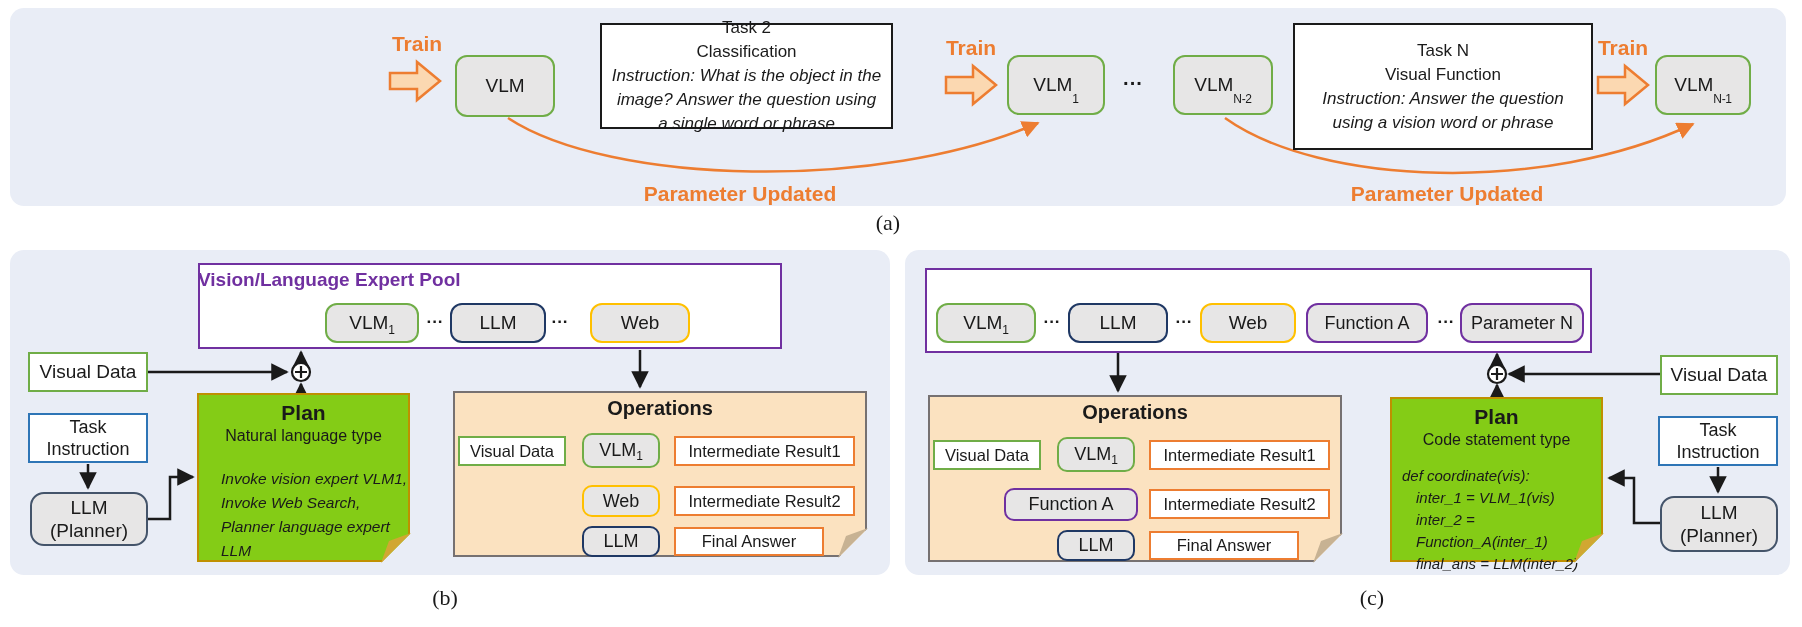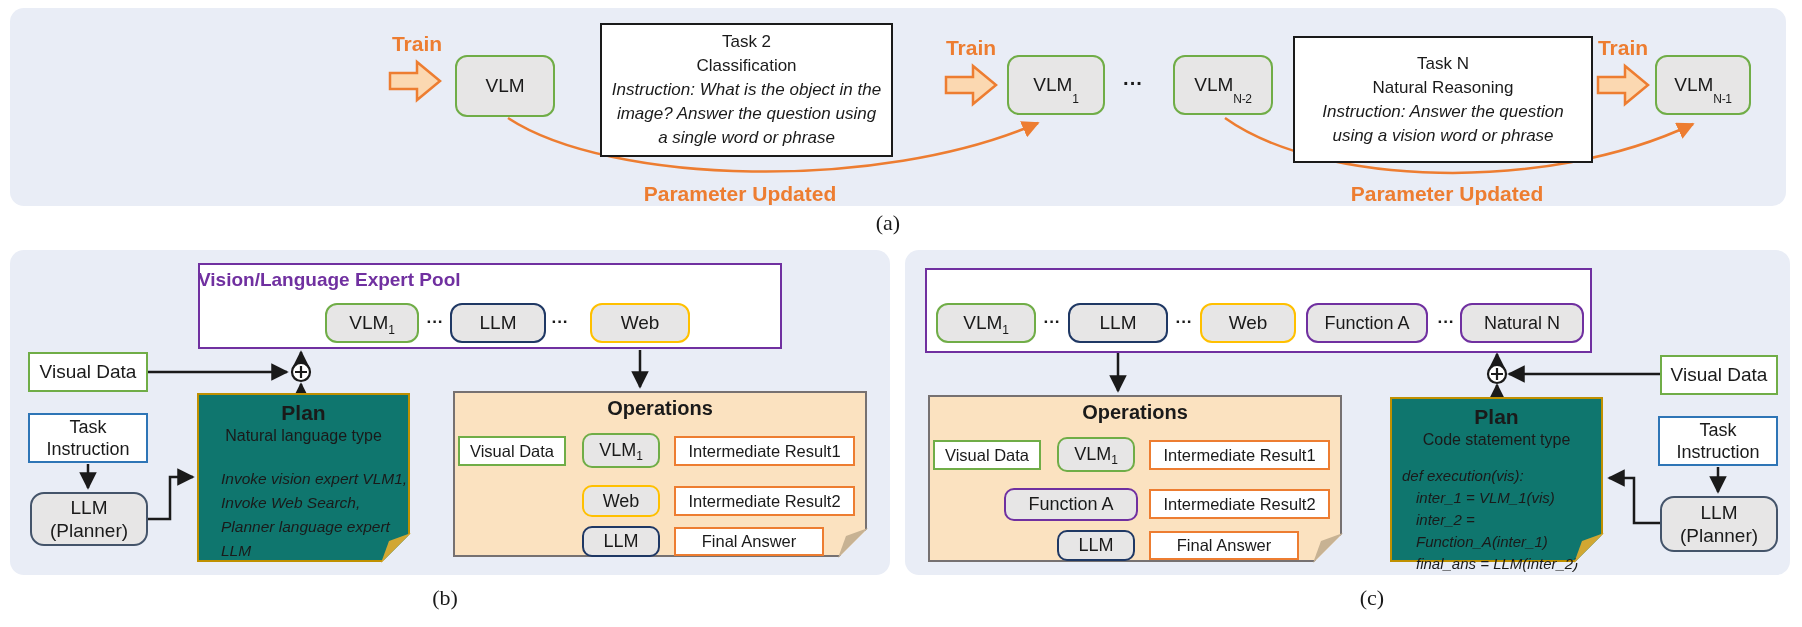--- a/index.html
+++ b/index.html
@@ -23,21 +23,21 @@
   .sub{font-size:12px;align-self:flex-end;margin-bottom:7px;letter-spacing:-.3px;}
   .sub:empty{display:none;}
   .dots{position:absolute;font-weight:700;font-size:20px;text-align:center;}
   .train{position:absolute;color:#ED7D31;font-weight:600;font-size:21px;text-align:center;}
   .pu{position:absolute;color:#ED7D31;font-weight:600;font-size:21px;text-align:center;}
   .cap{position:absolute;font-family:"Liberation Serif",serif;font-size:22px;text-align:center;}
   .pool{position:absolute;background:#fff;border:2px solid #7030A0;box-sizing:border-box;}
   .pool-title{position:absolute;color:#7030A0;font-weight:600;font-size:19px;text-align:left;}
   .white-box{background:#fff;display:flex;flex-direction:column;align-items:center;justify-content:center;
              text-align:center;font-size:18px;line-height:22px;}
-  .note{position:absolute;background:#0f766e;border:2.5px solid #BF9000;box-sizing:border-box;}
+  .note{position:absolute;background:#84cc16;border:2.5px solid #BF9000;box-sizing:border-box;}
   .note-title{font-weight:700;font-size:21px;text-align:center;margin-top:6px;}
   .note-sub{font-size:16px;text-align:center;margin-top:2px;}
   .note-lines{font-style:italic;font-size:15.5px;line-height:24px;padding-left:22px;}
   .code-lines{font-style:italic;font-size:15px;line-height:22px;padding-left:10px;}
   .code-lines .indent{padding-left:14px;}
   .ops{position:absolute;background:#FBE2C0;border:2.5px solid #767171;box-sizing:border-box;}
   .ops-title{font-weight:700;font-size:20px;text-align:center;margin-top:4px;}
   .opbox{display:flex;align-items:center;justify-content:center;font-size:16.5px;background:#fff;}
   .opchip{background:#E7E6E6;border-radius:10px;display:flex;align-items:center;justify-content:center;font-size:18px;}
   .fold{position:absolute;right:-2.5px;bottom:-2.5px;}
@@ -115,40 +115,40 @@
   </svg>
 
   <div class="layer">
 
 
     <div class="train" style="left:386px;top:32px;width:62px;">Train</div>
     <div class="chip b-green abs" style="left:455px;top:55px;width:100px;height:62px;">
       <span>VLM</span>
     </div>
 
-    <div class="card abs" style="left:600px;top:23px;width:293px;height:134px;padding:0 8px;">
+    <div class="card abs" style="left:600px;top:23px;width:293px;height:106px;padding:0 8px;">
       <div>Task 2</div>
       <div>Classification</div>
       <div class="instr">Instruction: What is the object in the image? Answer the question using a single word or phrase</div>
     </div>
 
     <div class="train" style="left:940px;top:36px;width:62px;">Train</div>
     <div class="chip b-green abs" style="left:1007px;top:55px;width:98px;height:60px;">
       <span>VLM</span>
         <span class="sub">1</span>
     </div>
     <div class="dots" style="left:1119px;top:72px;width:28px;">···</div>
     <div class="chip b-green abs" style="left:1173px;top:55px;width:100px;height:60px;">
       <span>VLM</span>
         <span class="sub">N-2</span>
     </div>
 
-    <div class="card abs" style="left:1293px;top:36px;width:300px;height:127px;padding:0 8px;">
+    <div class="card abs" style="left:1293px;top:23px;width:300px;height:127px;padding:0 8px;">
       <div>Task N</div>
-      <div>Natural Reasoning</div>
+      <div>Visual Function</div>
       <div class="instr">Instruction: Answer the question using a vision word or phrase</div>
     </div>
 
     <div class="train" style="left:1592px;top:36px;width:62px;">Train</div>
     <div class="chip b-green abs" style="left:1655px;top:55px;width:96px;height:60px;">
       <span>VLM</span>
         <span class="sub">N-1</span>
     </div>
 
     <div class="pu" style="left:600px;top:182px;width:280px;">Parameter Updated</div>
@@ -248,42 +248,42 @@
     </div>
     <div class="dots" style="left:1172px;top:312px;width:24px;font-size:17px;">···</div>
     <div class="chip b-gold abs" style="left:1200px;top:303px;width:96px;height:40px;">
       <span>Web</span>
     </div>
     <div class="chip b-purple abs" style="left:1306px;top:303px;width:122px;height:40px;font-size:18px;">
       <span>Function A</span>
     </div>
     <div class="dots" style="left:1434px;top:312px;width:24px;font-size:17px;">···</div>
     <div class="chip b-purple abs" style="left:1460px;top:303px;width:124px;height:40px;font-size:18px;">
-      <span>Natural N</span>
+      <span>Parameter N</span>
     </div>
 
     <div class="white-box b-green abs" style="left:1660px;top:355px;width:118px;height:40px;font-size:19px;">
       <span>Visual Data</span>
     </div>
 
     <div class="white-box b-blue abs" style="left:1658px;top:416px;width:120px;height:50px;">
       <span>Task</span>
       <span>Instruction</span>
     </div>
 
     <div class="chip b-slate abs" style="left:1660px;top:496px;width:118px;height:56px;border-radius:14px;flex-direction:column;font-size:19px;line-height:23px;">
       <span>LLM</span>
       <span>(Planner)</span>
     </div>
 
     <div class="note" style="left:1390px;top:397px;width:213px;height:165px;">
       <div class="note-title">Plan</div>
       <div class="note-sub">Code statement type</div>
       <div class="code-lines" style="margin-top:16px;">
-        <div>def execution(vis):</div>
+        <div>def coordinate(vis):</div>
         <div class="indent">inter_1 = VLM_1(vis)</div>
         <div class="indent">inter_2 = Function_A(inter_1)</div>
         <div class="indent">final_ans = LLM(inter_2)</div>
       </div>
       <svg class="fold" width="30" height="30">
         <polygon points="0,30 30,0 30,30" fill="#E9EDF6"></polygon>
         <polygon points="0,30 30,0 8,8" fill="#D1A732"></polygon>
       </svg>
     </div>
 

